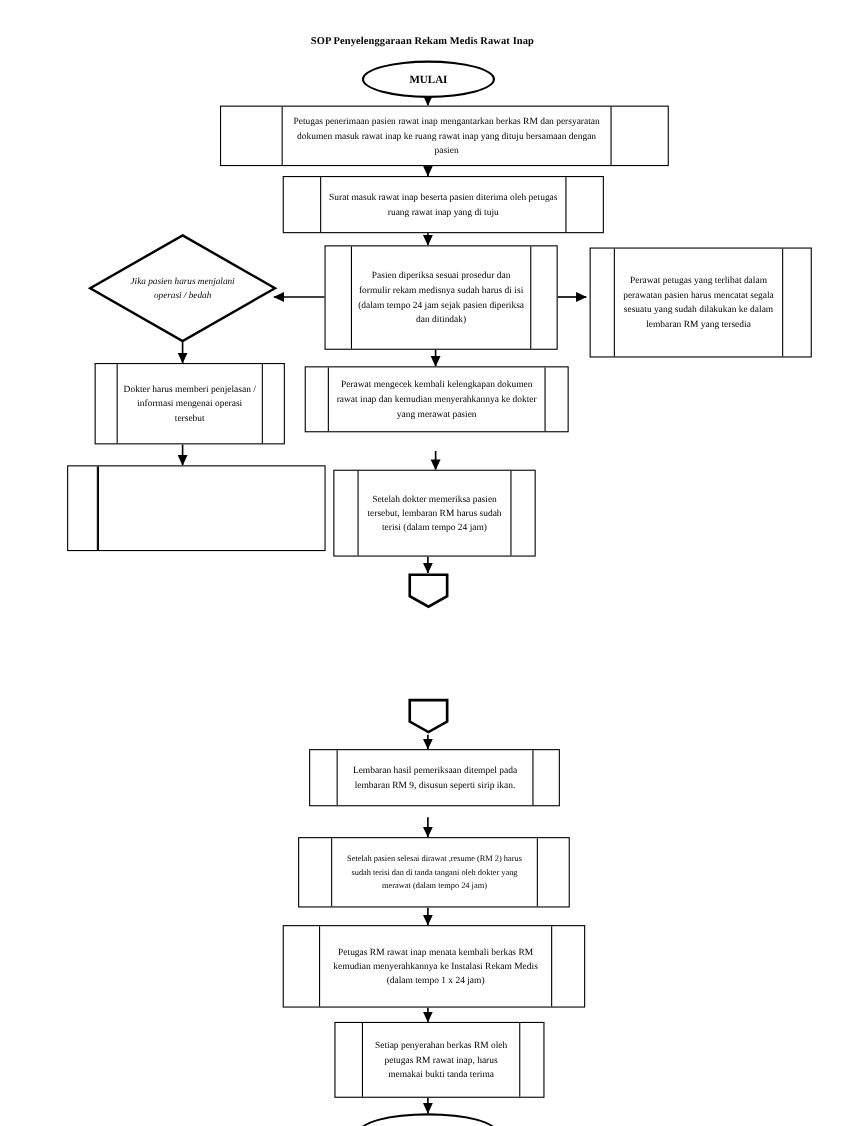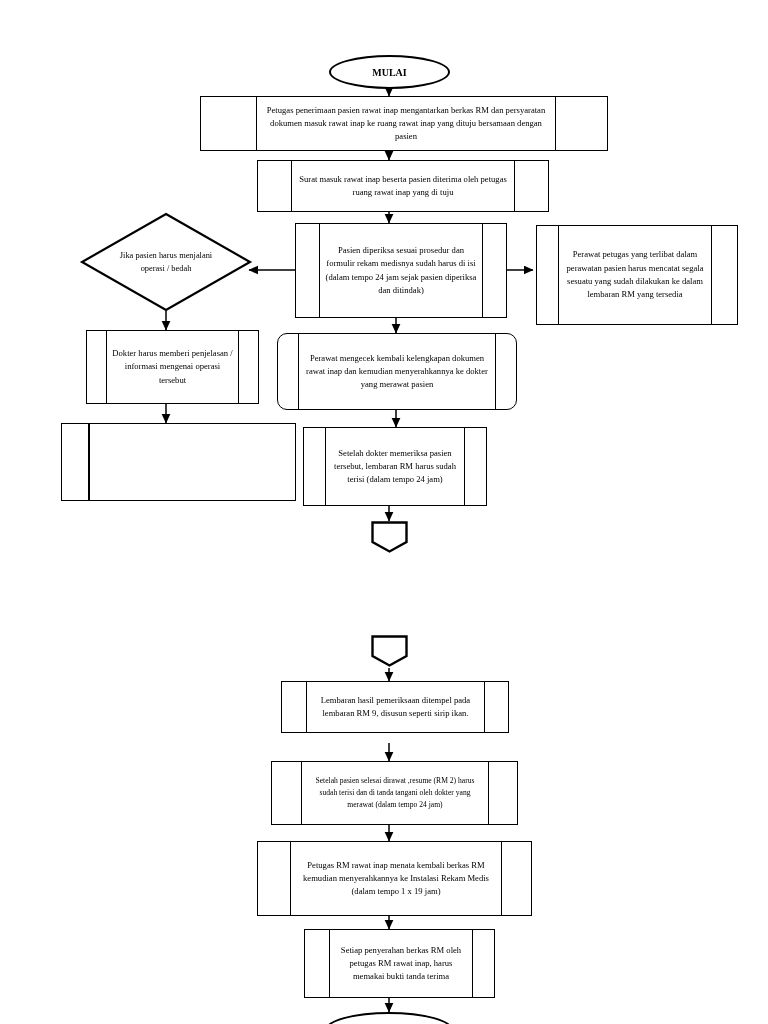--- a/index.html
+++ b/index.html
@@ -123,20 +123,21 @@
     width: 768px;
     height: 1024px;
     pointer-events: none;
   }
 </style>
 </head>
 <body>
 
 <div id="canvas">
 
+  <div class="title" style="left:176px; top:33px; width:416px;">SOP Penyelenggaraan Rekam Medis Rawat Inap</div>
 
   <svg id="wires" viewBox="0 0 768 1024" xmlns="http://www.w3.org/2000/svg">
     <defs>
       <marker id="ah" markerWidth="8" markerHeight="8" refX="6.2" refY="3" orient="auto" markerUnits="strokeWidth">
         <path d="M0,0 L6.5,3 L0,6 z" fill="#000"></path>
       </marker>
     </defs>
     <g stroke="#000" stroke-width="1.5" fill="none">
 
       <line x1="389" y1="88" x2="389" y2="96" marker-end="url(#ah)"></line>
@@ -197,41 +198,41 @@
       <span>Pasien diperiksa sesuai prosedur dan formulir rekam medisnya sudah harus di isi (dalam tempo 24 jam sejak pasien diperiksa dan ditindak)</span>
     </div>
     <div class="gut-r" style="width:24px;"></div>
   </div>
 
   <div class="diamond-wrap" style="left:81px; top:213px; width:170px; height:98px;">
     <svg width="170" height="98" viewBox="0 0 170 98" xmlns="http://www.w3.org/2000/svg">
       <polygon points="85,1 169,49 85,97 1,49" fill="#ffffff" stroke="#000000" stroke-width="2.2"></polygon>
     </svg>
     <div class="diamond-label">
-      <span style="width:112px; display:block;">Jika pasien harus menjalani operasi / bedah</span>
+      <span style="width:112px; display:block;font-style:italic;">Jika pasien harus menjalani operasi / bedah</span>
     </div>
   </div>
 
   <div class="pproc" style="left:536px; top:225px; width:202px; height:100px;">
     <div class="gut" style="width:22px;"></div>
     <div class="body">
       <span>Perawat petugas yang terlibat dalam perawatan pasien harus mencatat segala sesuatu yang sudah dilakukan ke dalam lembaran RM yang tersedia</span>
     </div>
     <div class="gut-r" style="width:26px;"></div>
   </div>
 
   <div class="pproc" style="left:86px; top:330px; width:173px; height:74px;">
     <div class="gut" style="width:20px;"></div>
     <div class="body">
       <span>Dokter harus memberi penjelasan / informasi mengenai operasi tersebut</span>
     </div>
     <div class="gut-r" style="width:20px;"></div>
   </div>
 
-  <div class="pproc" style="left:277px; top:333px; width:240px; height:77px;border-radius:10px;">
+  <div class="pproc" style="left:277px; top:333px; width:240px; height:60px;">
     <div class="gut" style="width:21px;"></div>
     <div class="body">
       <span>Perawat mengecek kembali kelengkapan dokumen rawat inap dan kemudian menyerahkannya ke dokter yang merawat pasien</span>
     </div>
     <div class="gut-r" style="width:21px;"></div>
   </div>
 
   <div class="pproc" style="left:61px; top:423px; width:235px; height:78px;">
     <div class="gut" style="width:27px;"></div>
     <div class="gut-r" style="width:18px;"></div>
@@ -269,21 +270,21 @@
     <div class="gut" style="width:30px;"></div>
     <div class="body">
       <span style="font-size:7.6px;">Setelah pasien selesai dirawat ,resume (RM 2) harus sudah terisi dan di tanda tangani oleh dokter yang merawat (dalam tempo 24 jam)</span>
     </div>
     <div class="gut-r" style="width:29px;"></div>
   </div>
 
   <div class="pproc" style="left:257px; top:841px; width:275px; height:75px;">
     <div class="gut" style="width:33px;"></div>
     <div class="body">
-      <span>Petugas RM rawat inap menata kembali berkas RM kemudian menyerahkannya ke Instalasi Rekam Medis (dalam tempo 1 x 19 jam)</span>
+      <span>Petugas RM rawat inap menata kembali berkas RM kemudian menyerahkannya ke Instalasi Rekam Medis (dalam tempo 1 x 24 jam)</span>
     </div>
     <div class="gut-r" style="width:30px;"></div>
   </div>
 
   <div class="pproc" style="left:304px; top:929px; width:191px; height:69px;">
     <div class="gut" style="width:25px;"></div>
     <div class="body">
       <span>Setiap penyerahan berkas RM oleh petugas RM rawat inap, harus memakai bukti tanda terima</span>
     </div>
     <div class="gut-r" style="width:22px;"></div>

